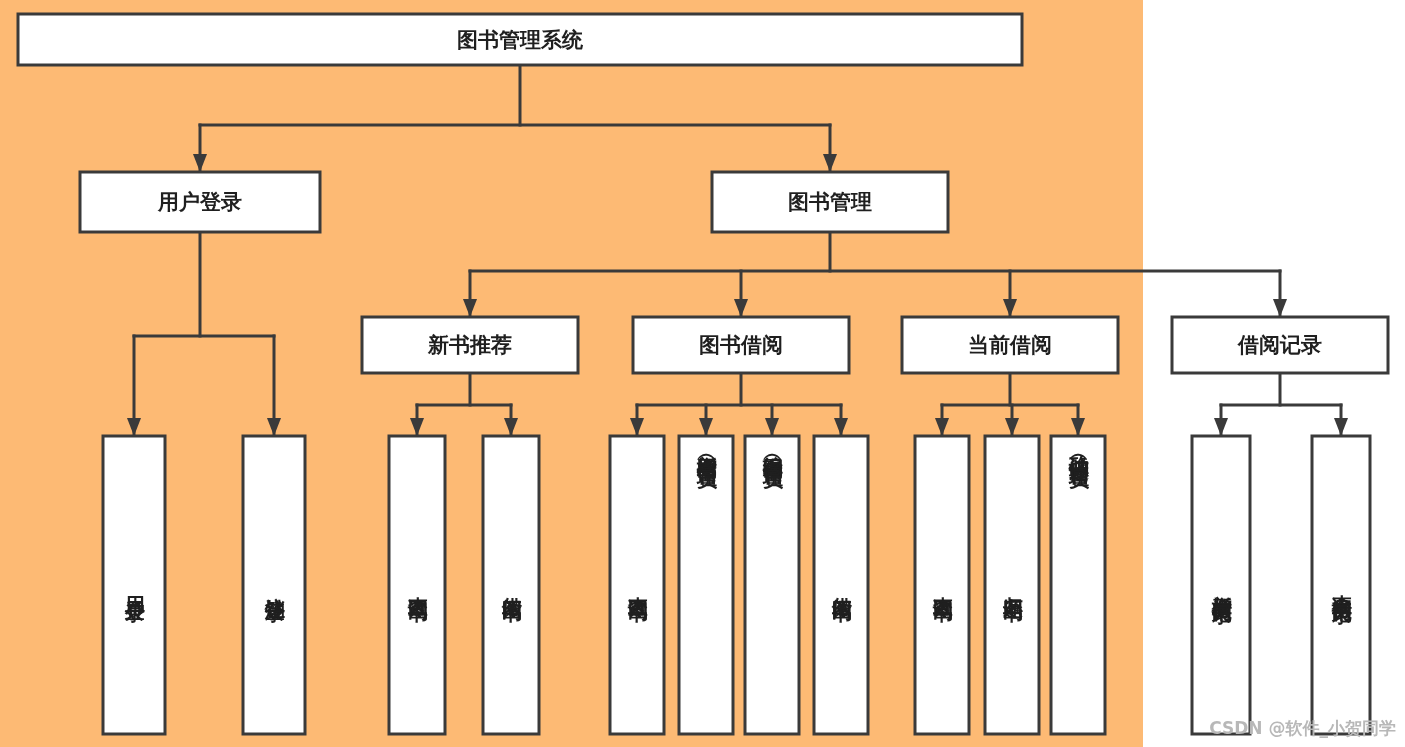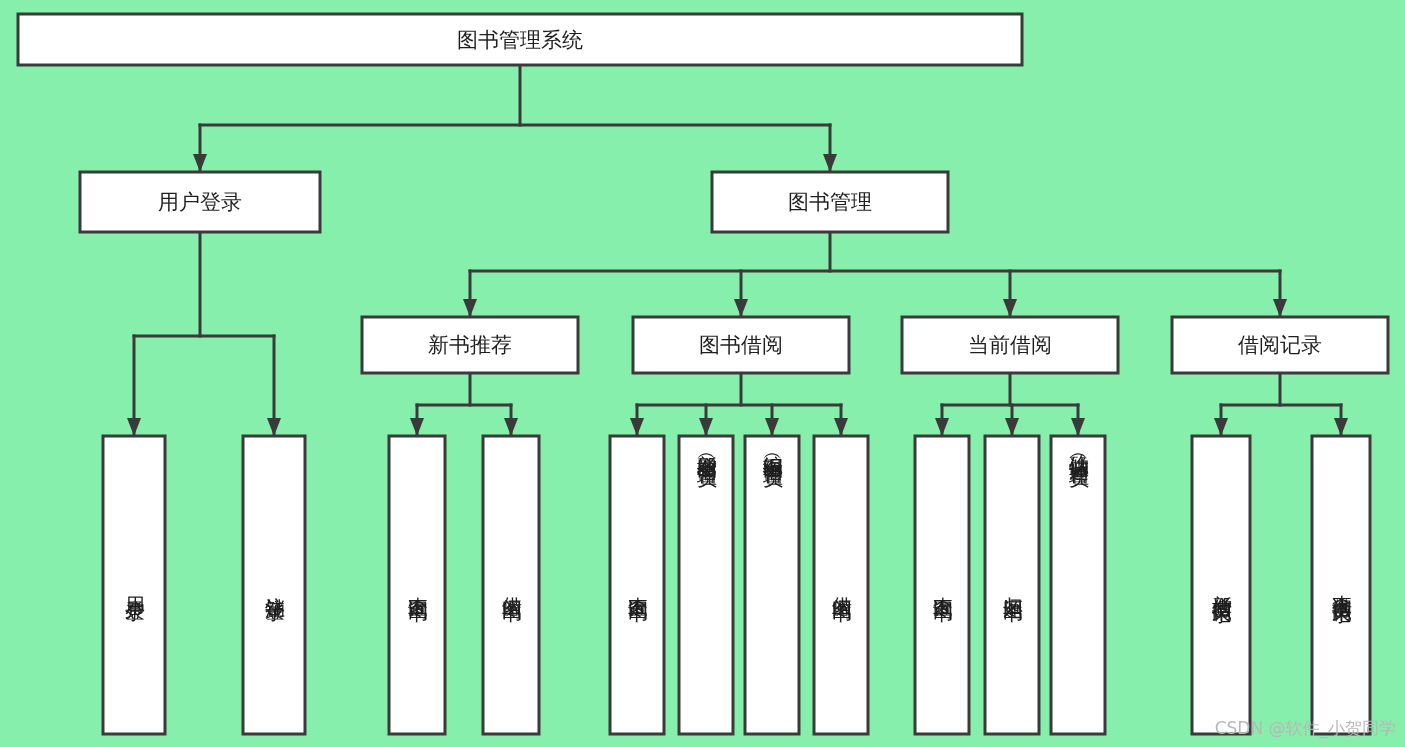--- a/index.html
+++ b/index.html
@@ -9,23 +9,24 @@
     background: #ffffff;
   }
   body {
     width: 1405px;
     height: 747px;
     font-family: "DejaVu Sans", "Liberation Sans", sans-serif;
     overflow: hidden;
   }
   #diagram-root {
     position: relative;
-    width: 1405px;
+    width: 1143px;
     height: 747px;
-    background: #86efac;
+    background: #fdba74;
+    font-weight: bold;
   }
   svg.diagram-canvas {
     position: absolute;
     top: 0;
     left: 0;
     width: 1405px;
     height: 747px;
     display: block;
   }
   .node-box {

